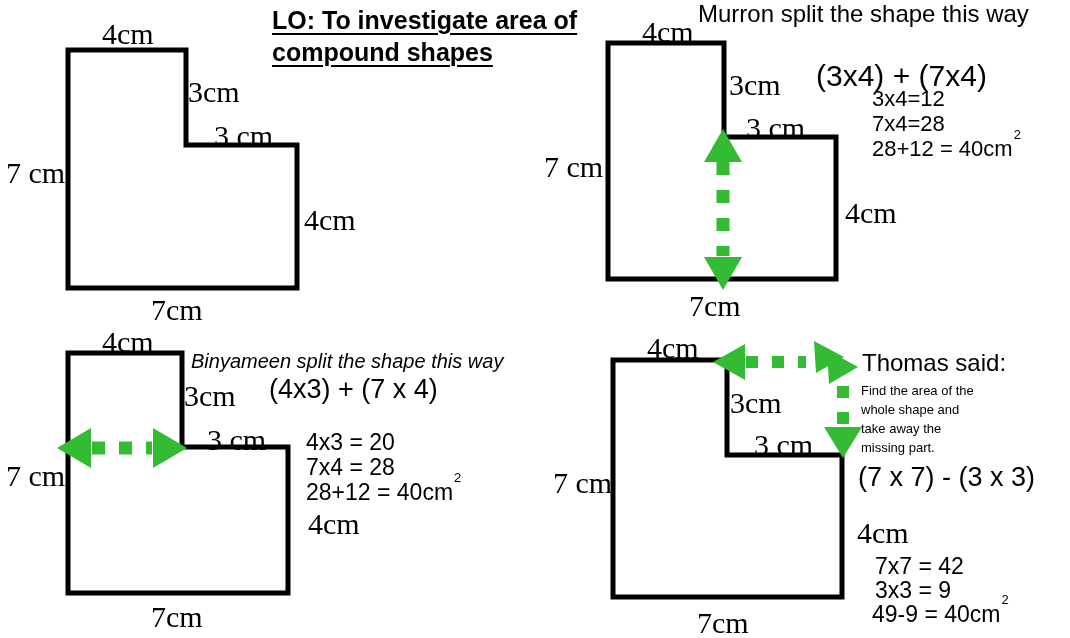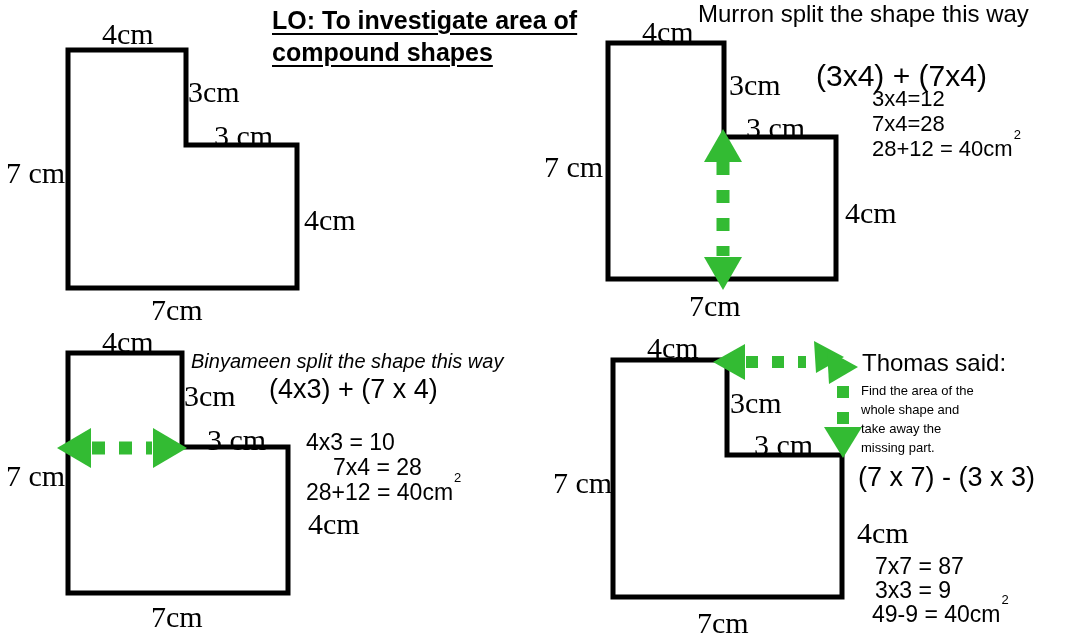--- a/index.html
+++ b/index.html
@@ -83,37 +83,37 @@
   <div class="abs work" style="left:872px;top:87px;">3x4=12</div>
   <div class="abs work" style="left:872px;top:112px;">7x4=28</div>
   <div class="abs work" style="left:872px;top:137px;"><span>28+12 = 40cm</span><sup class="sq">2</sup></div>
 
   <div class="abs dim" style="left:102px;top:326px;">4cm</div>
   <div class="abs heading-sm" style="left:191px;top:351px;">Binyameen split the shape this way</div>
   <div class="abs dim" style="left:184px;top:380px;">3cm</div>
   <div class="abs expr-sm" style="left:269px;top:375px;">(4x3) + (7 x 4)</div>
   <div class="abs dim" style="left:207px;top:424px;">3 cm</div>
   <div class="abs dim" style="left:6px;top:460px;">7 cm</div>
-  <div class="abs work-lg" style="left:306px;top:430px;">4x3 = 10</div>
-  <div class="abs work-lg" style="left:306px;top:455px;margin-left:27px;">7x4 = 28</div>
+  <div class="abs work-lg" style="left:306px;top:430px;">4x3 = 20</div>
+  <div class="abs work-lg" style="left:306px;top:455px;">7x4 = 28</div>
   <div class="abs work-lg" style="left:306px;top:480px;"><span>28+12 = 40cm</span><sup class="sq">2</sup></div>
   <div class="abs dim" style="left:308px;top:508px;">4cm</div>
   <div class="abs dim" style="left:151px;top:601px;">7cm</div>
 
   <div class="abs dim" style="left:647px;top:332px;">4cm</div>
   <div class="abs heading" style="left:862px;top:350px;">Thomas said:</div>
   <div class="abs desc" style="left:861px;top:381px;">
     <div>Find the area of the</div>
     <div>whole shape and</div>
     <div>take away the</div>
     <div>missing part.</div>
   </div>
   <div class="abs dim" style="left:730px;top:387px;">3cm</div>
   <div class="abs dim" style="left:754px;top:429px;">3 cm</div>
   <div class="abs expr-sm" style="left:858px;top:463px;">(7 x 7) - (3 x 3)</div>
   <div class="abs dim" style="left:553px;top:467px;">7 cm</div>
   <div class="abs dim" style="left:857px;top:517px;">4cm</div>
-  <div class="abs work-lg" style="left:875px;top:554px;">7x7 = 87</div>
+  <div class="abs work-lg" style="left:875px;top:554px;">7x7 = 42</div>
   <div class="abs work-lg" style="left:875px;top:578px;">3x3 = 9</div>
   <div class="abs work-lg" style="left:872px;top:602px;"><span>49-9 = 40cm</span><sup class="sq">2</sup></div>
   <div class="abs dim" style="left:697px;top:607px;">7cm</div>
 
 </div>
 
 </body></html>

